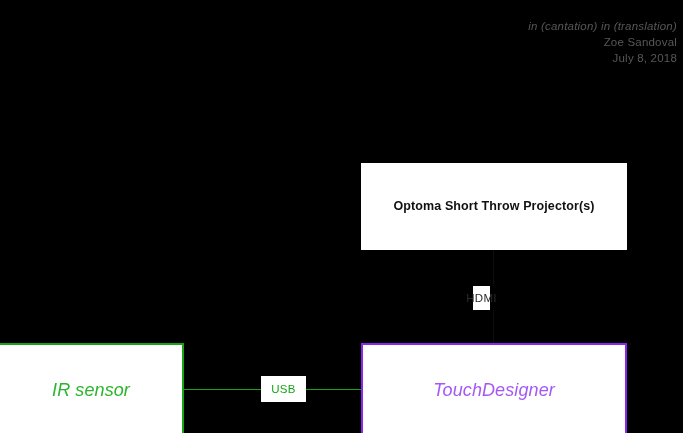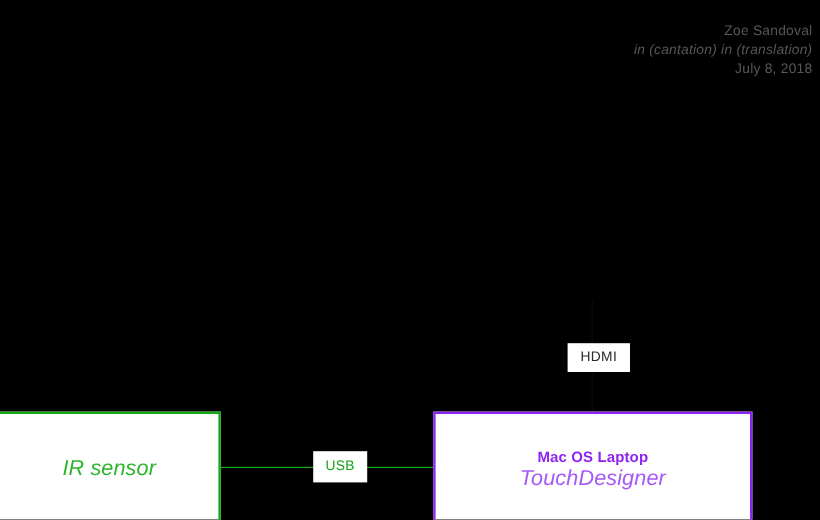--- a/index.html
+++ b/index.html
@@ -138,54 +138,56 @@
     background: #ffffff;
     display: flex;
     align-items: center;
     justify-content: center;
     font-size: 11.5px;
     letter-spacing: 0.3px;
   }
   #label-hdmi {
     left: 473px;
     top: 286px;
-    width: 52px;
+    width: 17px;
     height: 24px;
     color: #2b2b2b;
   }
   #label-usb {
     left: 261px;
     top: 376px;
     width: 45px;
     height: 26px;
     color: #16a516;
   }
 </style>
 </head>
 <body>
 
 <div id="canvas">
 
   <div class="credit">
+    <span class="line italic">in (cantation) in (translation)</span>
     <span class="line">Zoe Sandoval</span>
-    <span class="line italic">in (cantation) in (translation)</span>
     <span class="line">July 8, 2018</span>
   </div>
 
   <div class="edge edge-v" id="edge-hdmi-top"></div>
   <div class="edge edge-v" id="edge-hdmi-bottom"></div>
   <div class="edge edge-h" id="edge-usb-left"></div>
   <div class="edge edge-h" id="edge-usb-right"></div>
 
+  <div class="node" id="node-projector">
+    <span class="title">Optoma Short Throw Projector(s)</span>
+  </div>
 
   <div class="node" id="node-leap">
     <span class="sub">IR sensor</span>
   </div>
 
   <div class="node" id="node-laptop">
-    <span class="title">Mac OS Laptop</span>
     <span class="sub">TouchDesigner</span>
   </div>
 
   <div class="edge-label" id="label-hdmi">HDMI</div>
   <div class="edge-label" id="label-usb">USB</div>
 
 </div>
 
 </body></html>

